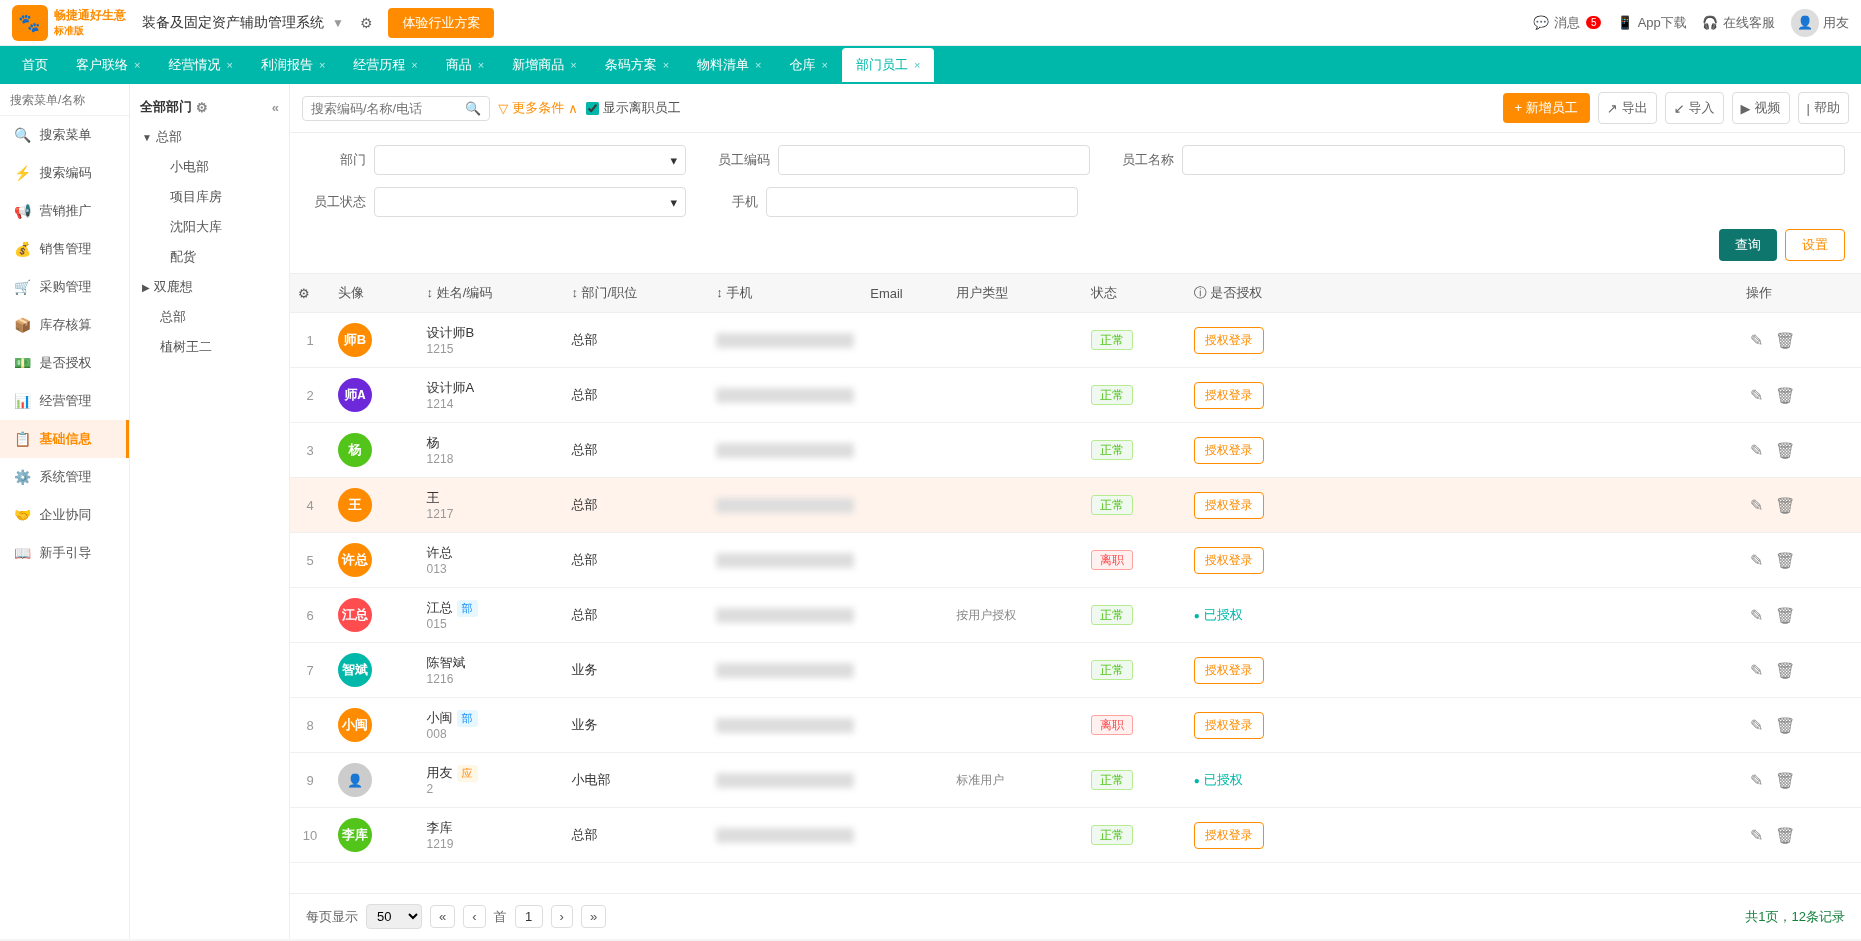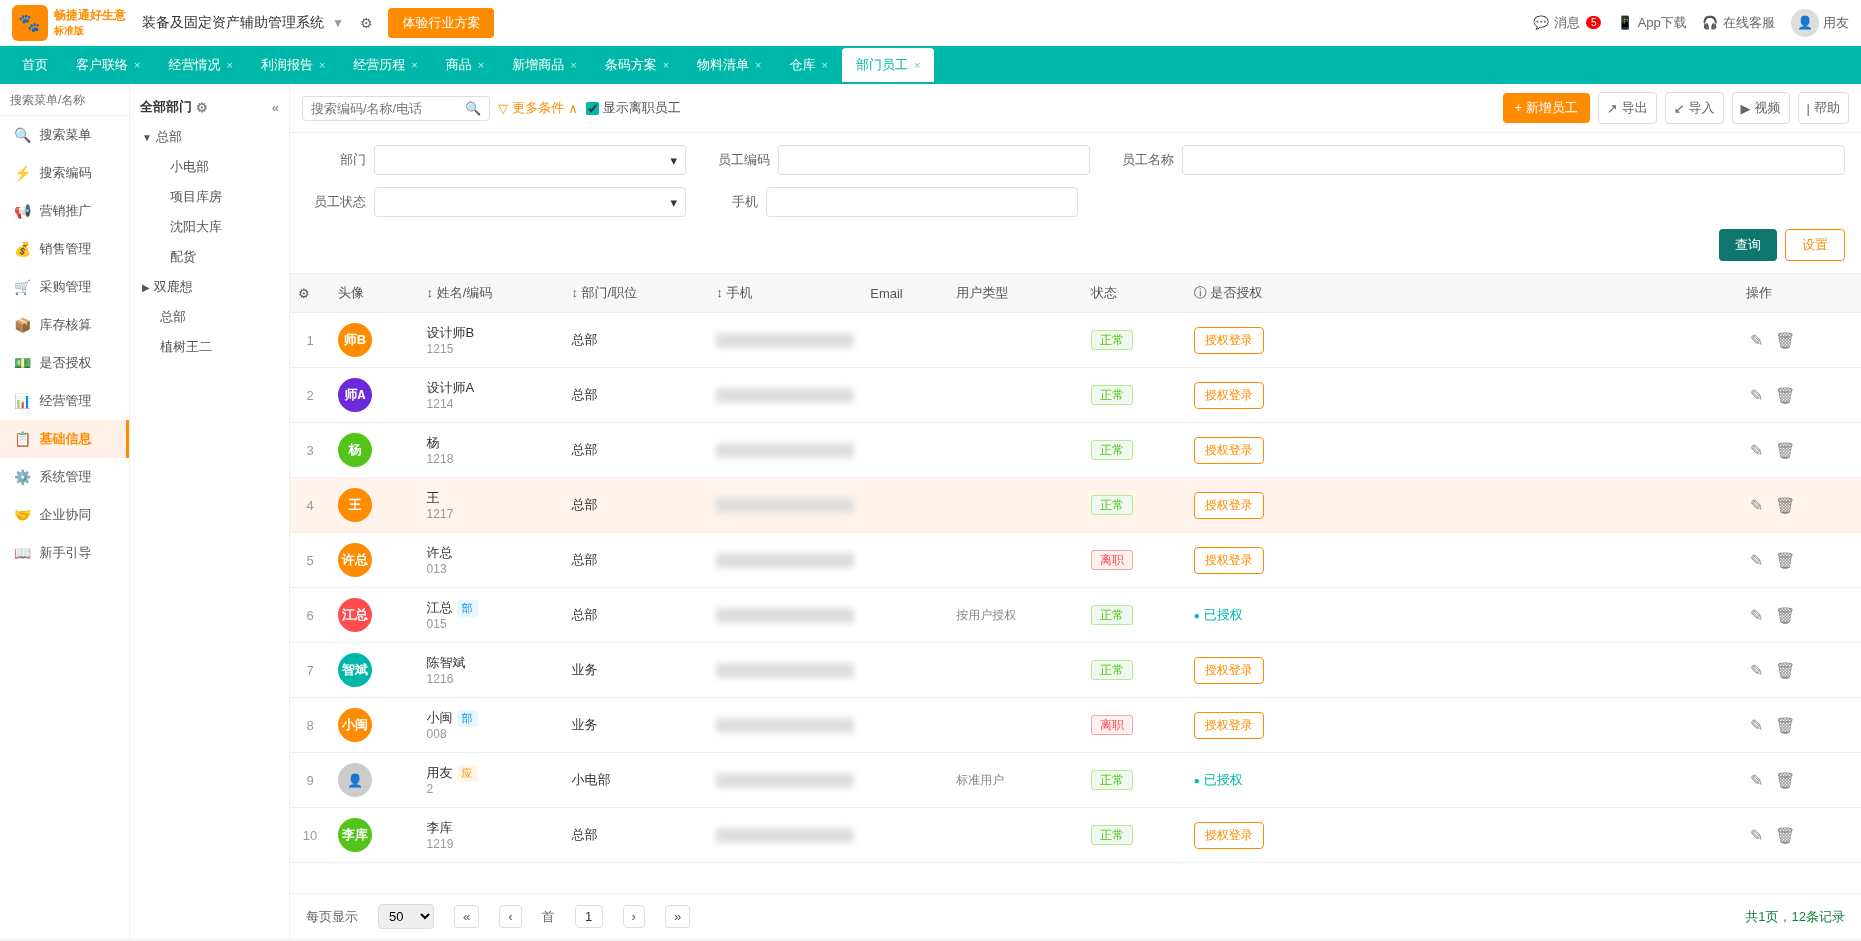--- a/index.html
+++ b/index.html
@@ -72,21 +72,21 @@
     .auth-btn { border: 1px solid #ff8c00; color: #ff8c00; background: #fff; border-radius: 4px; padding: 4px 10px; font-size: 12px; cursor: pointer; }
     .authorized { color: #00b8a9; font-size: 13px; display: flex; align-items: center; gap: 4px; }
     .authorized::before { content: '●'; font-size: 10px; }
     .op-btn { background: none; border: none; cursor: pointer; color: #888; font-size: 16px; padding: 2px 4px; }
     .dept-tag { display: inline-flex; align-items: center; background: #e6f7ff; color: #1890ff; border-radius: 3px; padding: 1px 5px; font-size: 11px; margin-left: 4px; }
     .app-tag { display: inline-flex; align-items: center; background: #fff7e6; color: #fa8c16; border-radius: 3px; padding: 1px 5px; font-size: 11px; margin-left: 4px; }
     .user-type { color: #888; font-size: 12px; }
     .blurred { filter: blur(3px); color: transparent; background: #ddd; border-radius: 2px; user-select: none; }
 
     
-    .pagination { display: flex; align-items: center; gap: 20px; padding: 10px 16px; background: #fff; border-top: 1px solid #eee; }
+    .pagination { display: flex; align-items: center; gap: 8px; padding: 10px 16px; background: #fff; border-top: 1px solid #eee; }
     .pagination-label { color: #666; font-size: 13px; }
     .pagination-select { border: 1px solid #ddd; border-radius: 4px; padding: 3px 6px; font-size: 13px; }
     .pagination-btn { border: 1px solid #ddd; background: #fff; border-radius: 4px; padding: 3px 8px; cursor: pointer; color: #555; font-size: 13px; }
     .pagination-btn:disabled { color: #ccc; cursor: default; }
     .pagination-page { border: 1px solid #ddd; background: #fff; border-radius: 4px; padding: 3px 8px; font-size: 13px; min-width: 28px; text-align: center; }
     .total-info { margin-left: auto; color: #15803d; font-size: 13px; }
 
     
     .left-nav { width: 130px; background: #fff; border-right: 1px solid #eee; display: flex; flex-direction: column; }
     .left-nav-search { padding: 8px 10px; display: flex; align-items: center; gap: 4px; border-bottom: 1px solid #f0f0f0; }

